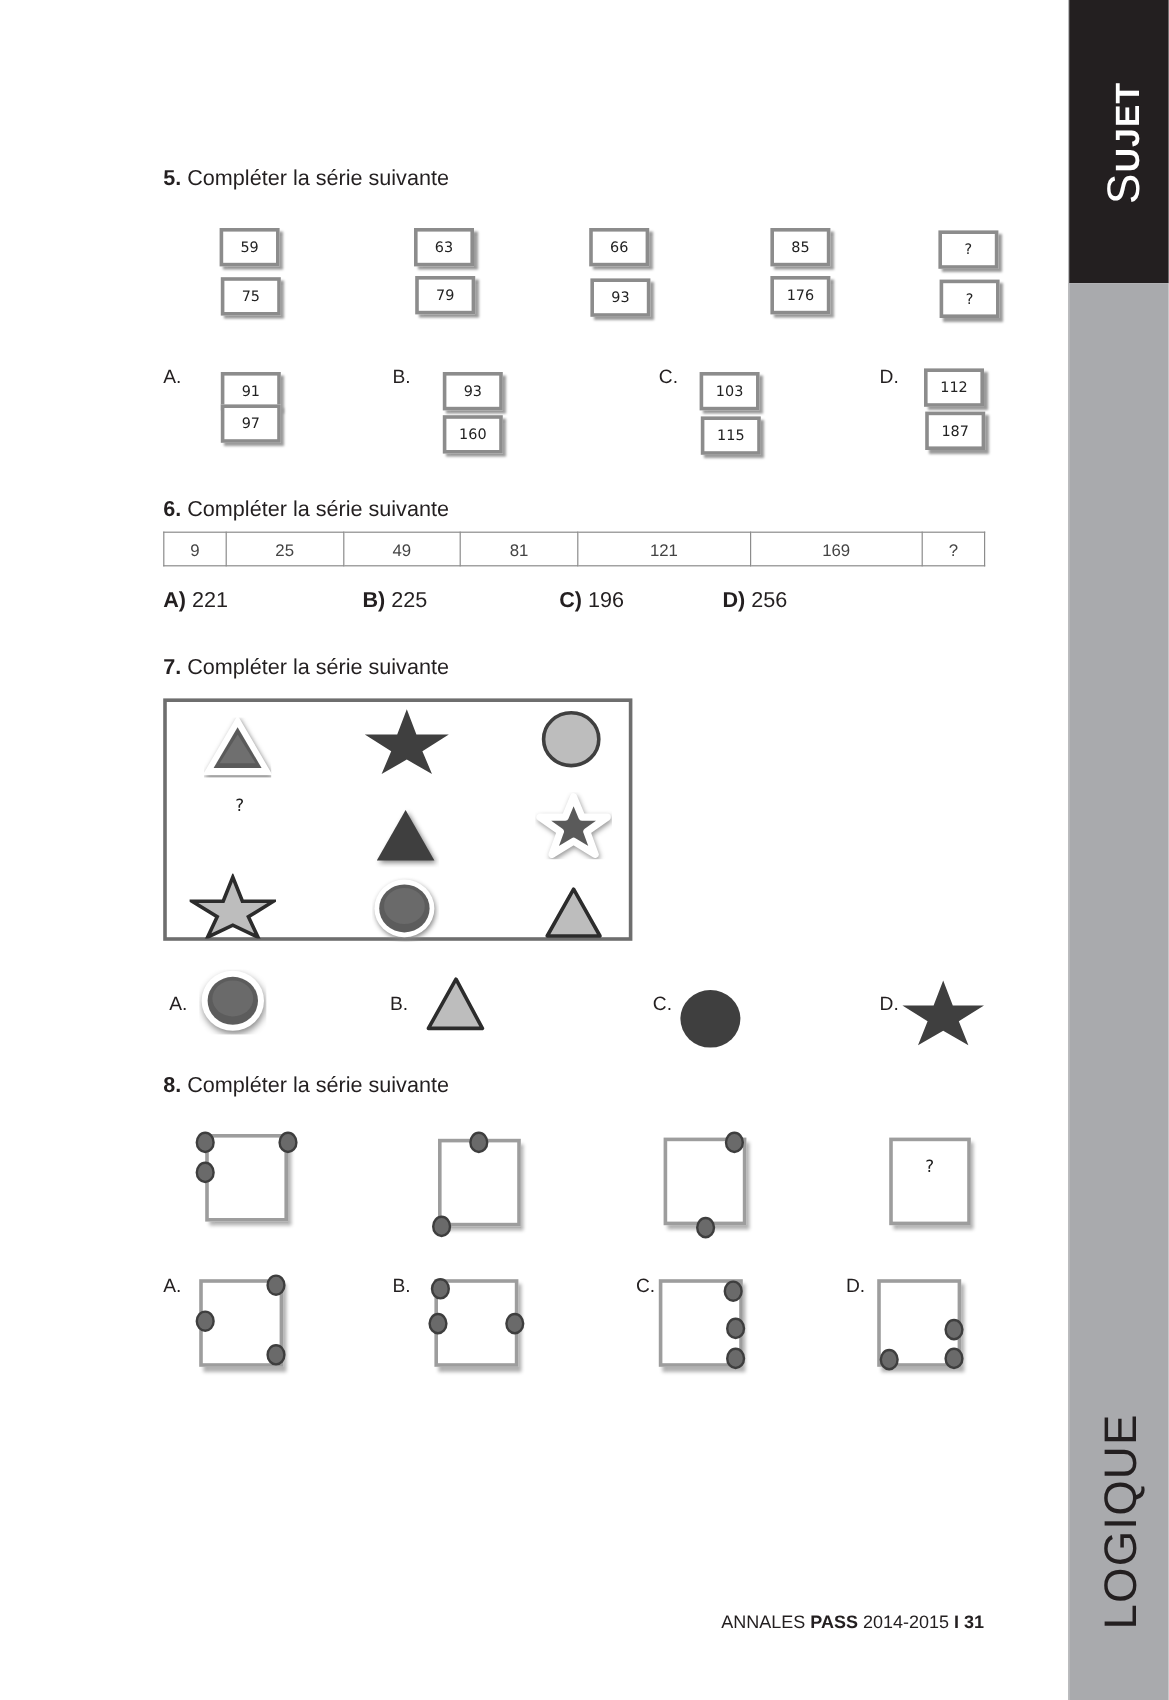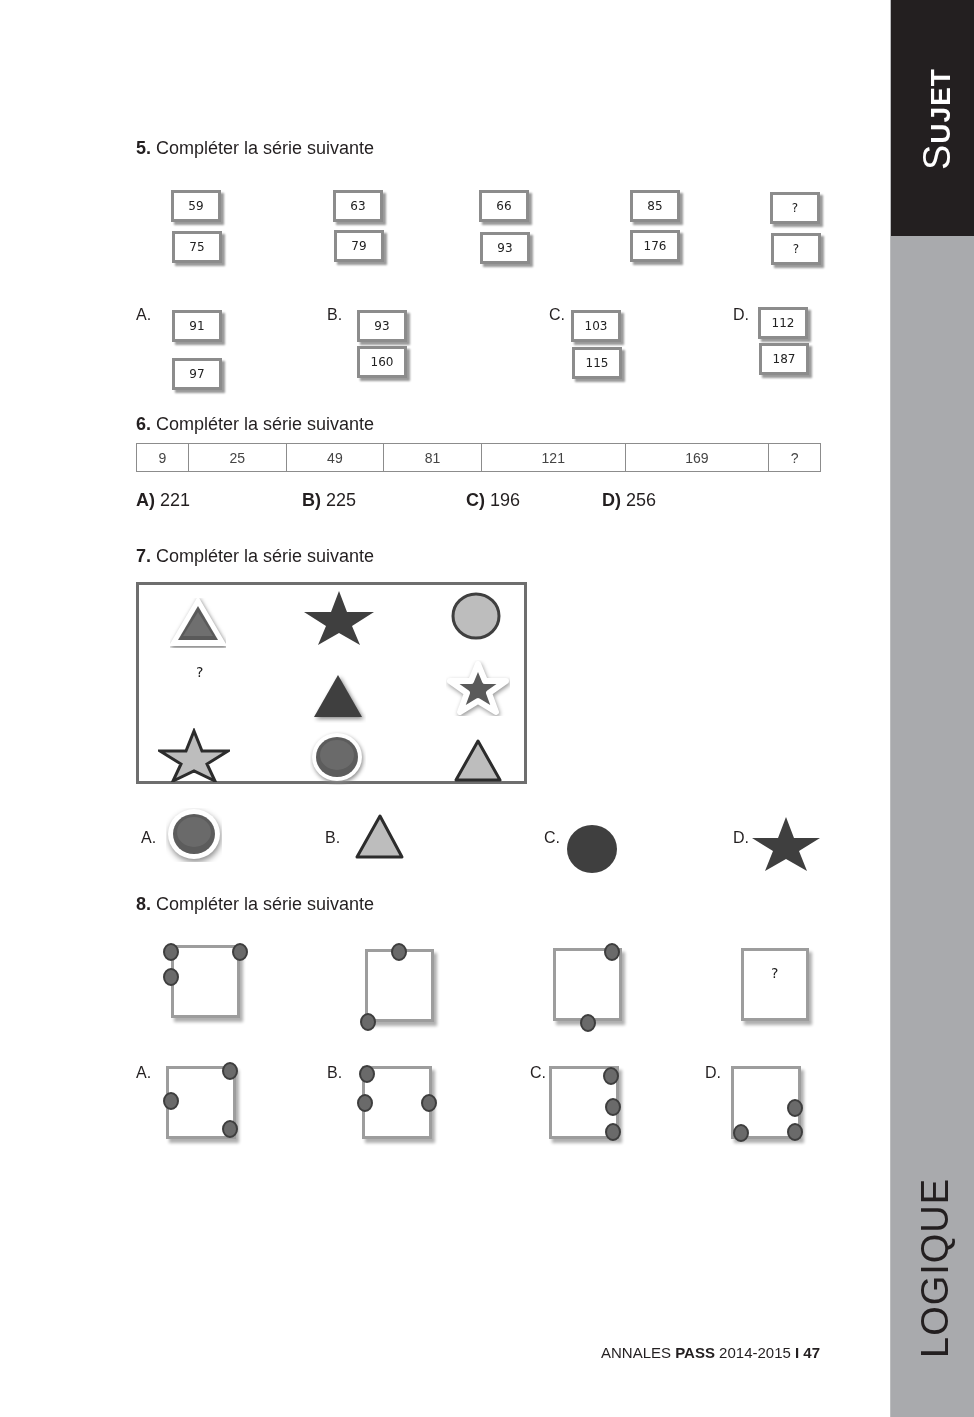--- a/index.html
+++ b/index.html
@@ -12,21 +12,21 @@
   .sujet { left:916px; top:170px; color:#ffffff; font-size:30px; letter-spacing:1px; }
   .sujet .big { font-size:38px; font-weight:normal; }
   .sujet .small { font-weight:bold; font-size:28px; }
   .logique { left:914px; top:1358px; color:#231f20; font-size:38px; letter-spacing:1px; }
 
   .qtitle { position:absolute; left:136px; font-size:18px; }
   .qtitle b { font-weight:bold; }
 
   .nbox { position:absolute; width:50px; height:32px; background:#fff; border:3px solid #8c8c8c;
           box-shadow:3px 3px 2px #9a9a9a; box-sizing:border-box; display:flex; align-items:center;
-          justify-content:center; font-family:"DejaVu Sans", sans-serif; font-size:12px; color:#222; }
+          justify-content:center; font-family:"DejaVu Sans", sans-serif; font-size:12px; color:#222;margin-left:12px; }
   .optlabel { position:absolute; font-size:16px; color:#231f20; }
 
   table.seq { position:absolute; left:136px; top:443px; width:685px; border-collapse:collapse; }
   table.seq td { border:1px solid #8c8c8c; height:27px; text-align:center; font-size:14px; color:#444; padding:0; }
 
   .ans6 { position:absolute; top:490px; font-size:18px; }
   .ans6 b { font-weight:bold; }
 
   .q7box { position:absolute; left:136px; top:582px; width:391px; height:202px; border:3px solid #6e6e6e; box-sizing:border-box; background:#fff; }
   .shape { position:absolute; }
@@ -55,21 +55,21 @@
 <div class="nbox" style="left:334px;top:230px">79</div>
 <div class="nbox" style="left:479px;top:190px">66</div>
 <div class="nbox" style="left:480px;top:232px">93</div>
 <div class="nbox" style="left:630px;top:190px">85</div>
 <div class="nbox" style="left:630px;top:230px">176</div>
 <div class="nbox" style="left:770px;top:192px">?</div>
 <div class="nbox" style="left:771px;top:233px">?</div>
 
 <div class="optlabel" style="left:136px;top:306px">A.</div>
 <div class="nbox" style="left:172px;top:310px">91</div>
-<div class="nbox" style="left:172px;top:358px">97</div>
+<div class="nbox" style="left:172px;top:337px">97</div>
 
 <div class="optlabel" style="left:327px;top:306px">B.</div>
 <div class="nbox" style="left:357px;top:310px">93</div>
 <div class="nbox" style="left:357px;top:346px">160</div>
 
 <div class="optlabel" style="left:549px;top:306px">C.</div>
 <div class="nbox" style="left:571px;top:310px">103</div>
 <div class="nbox" style="left:572px;top:347px">115</div>
 
 <div class="optlabel" style="left:733px;top:306px">D.</div>
@@ -188,13 +188,13 @@
 <div class="dot" style="left:603px;top:1067px"></div>
 <div class="dot" style="left:605px;top:1098px"></div>
 <div class="dot" style="left:605px;top:1123px"></div>
 
 <div class="optlabel" style="left:705px;top:1064px">D.</div>
 <div class="sq" style="left:731px;top:1066px;width:70px;height:73px"></div>
 <div class="dot" style="left:787px;top:1099px"></div>
 <div class="dot" style="left:787px;top:1123px"></div>
 <div class="dot" style="left:733px;top:1124px"></div>
 
-<div class="footer"><span>ANNALES </span><b>PASS</b><span> 2014-2015 </span><b>I 47</b></div>
+<div class="footer"><span>ANNALES </span><b>PASS</b><span> 2014-2015 </span><b>I 31</b></div>
 
 </body></html>

